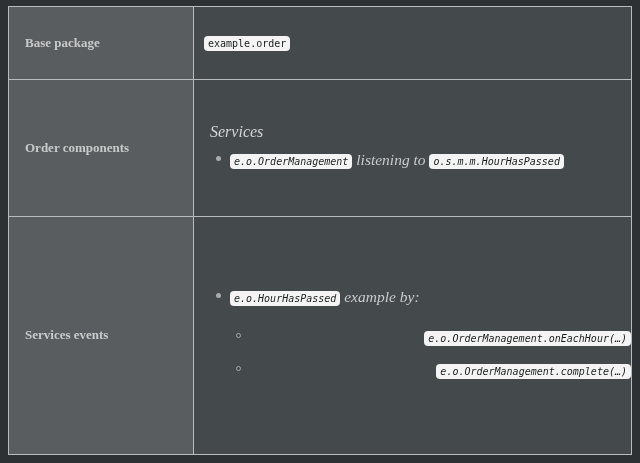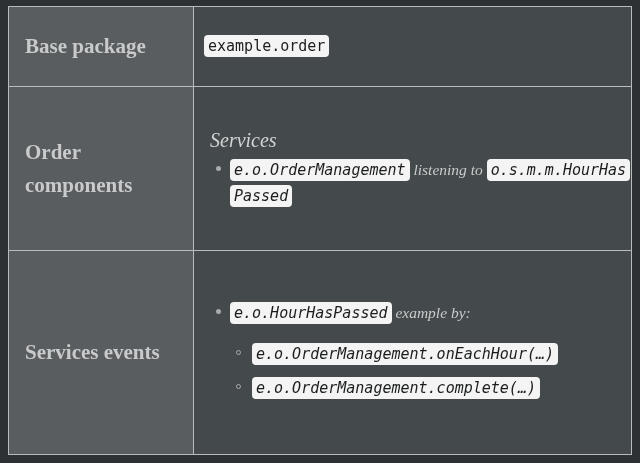--- a/index.html
+++ b/index.html
@@ -40,21 +40,21 @@
     border-bottom: none;
   }
 
   th.label-cell {
     width: 185px;
     background: #5a5d5f;
     border-right: 1px solid #b9bcbd;
     color: #c8cacb;
     font-family: "Liberation Serif", "DejaVu Serif", serif;
     font-weight: bold;
-    font-size: 21px;
+    font-size: 13px;
     line-height: 1.55;
     text-align: left;
     vertical-align: middle;
     padding: 9px 12px 9px 16px;
     box-sizing: border-box;
   }
 
   td.content-cell {
     background: #44494b;
     vertical-align: middle;
@@ -64,21 +64,21 @@
   }
 
   .cell-inner {
     padding-left: 10px;
     padding-right: 0;
   }
 
   .section-title {
     font-family: "Liberation Serif", "DejaVu Serif", serif;
     font-style: italic;
-    font-size: 20px;
+    font-size: 16px;
     color: #d2d4d5;
     margin: 2px 0 4px 6px;
     line-height: 1.3;
   }
 
   ul.bullets {
     list-style: none;
     margin: 0;
     padding: 0;
     font-style: italic;
@@ -102,20 +102,21 @@
     width: 5px;
     height: 5px;
     border-radius: 50%;
     background: #a9abac;
   }
 
   ul.sub-bullets {
     list-style: none;
     margin: 15px 0 0 0;
     padding: 0;
+    text-align: right;
   }
 
   ul.sub-bullets > li.sub-bullet-item {
     position: relative;
     padding-left: 22px;
     margin: 8px 0;
     font-family: "Liberation Serif", "DejaVu Serif", serif;
     font-size: 15.5px;
     line-height: 1.62;
     color: #c9cbcc;
@@ -130,21 +131,21 @@
     height: 5px;
     border-radius: 50%;
     border: 1px solid #a9abac;
     background: transparent;
     box-sizing: border-box;
   }
 
   code.chip {
     display: inline;
     font-family: "DejaVu Sans Mono", "Liberation Mono", monospace;
-    font-size: 15px;
+    font-size: 10px;
     line-height: 1.75;
     color: #1b1d1e;
     background: #f4f4f4;
     border-radius: 4px;
     padding: 2px 4px;
     box-decoration-break: clone;
     -webkit-box-decoration-break: clone;
     white-space: normal;
     word-break: break-all;
   }

